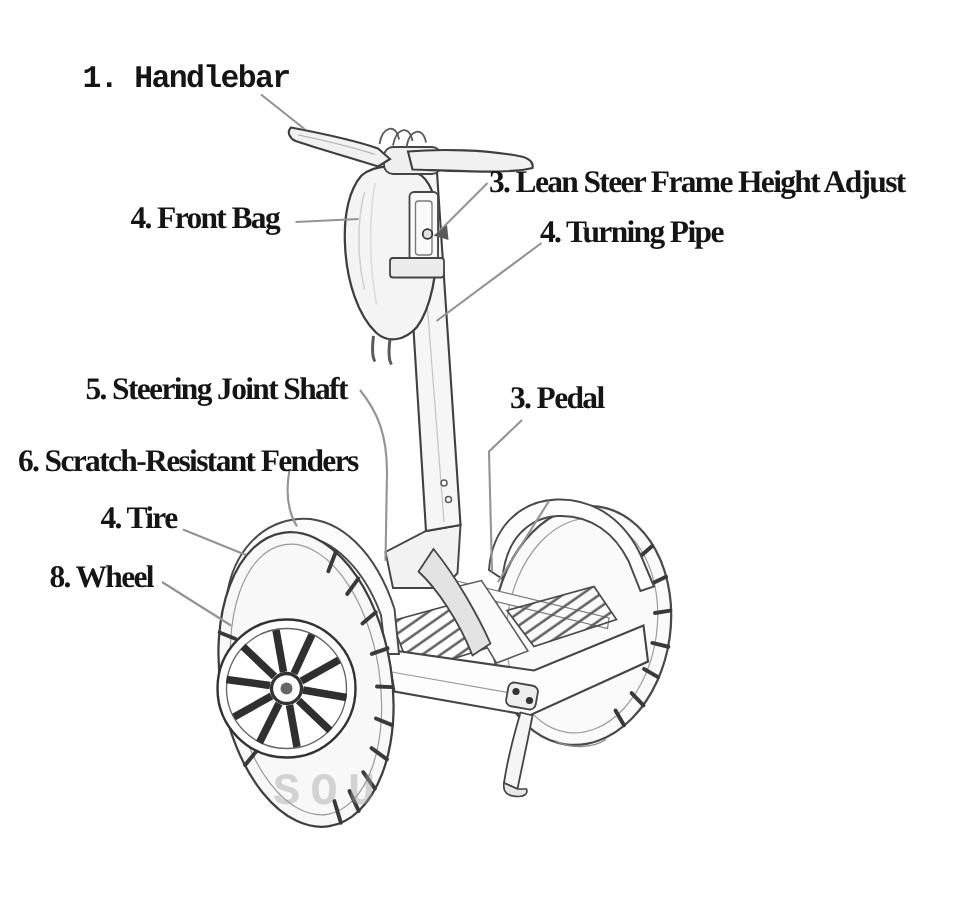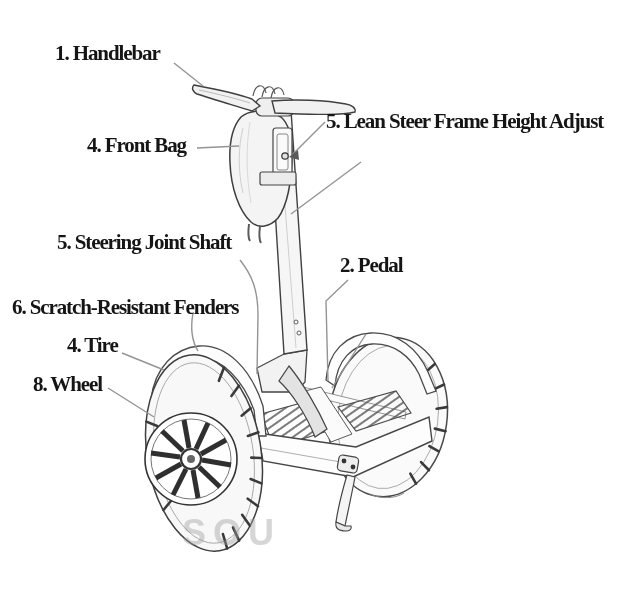--- a/index.html
+++ b/index.html
@@ -6,34 +6,34 @@
   #stage{
     position:relative;width:639px;height:600px;background:#ffffff;
     font-family:"Liberation Serif","DejaVu Serif",serif;overflow:hidden;
   }
   #art{position:absolute;left:0;top:0;width:639px;height:600px;}
   .part-label{
     position:absolute;white-space:nowrap;color:#151515;font-weight:700;
     font-size:21px;letter-spacing:-1.1px;line-height:1.1;z-index:5;
     font-family:"Liberation Serif","DejaVu Serif",serif;
   }
-  .l1{left:55px;top:42px;}
+  .l1{left:55px;top:42px;font-family:Liberation Mono, monospace;}
   .l2{left:87px;top:134px;}
   .l3{left:326px;top:110px;}
   .l4{left:360px;top:143px;}
-  .l5{left:57px;top:231px;}
+  .l5{left:57px;top:248px;}
   .l6{left:12px;top:296px;}
   .l7{left:67px;top:334px;}
   .l8{left:33px;top:373px;}
   .l9{left:340px;top:254px;}
   .l10{left:342px;top:304px;}
   .watermark{
     position:absolute;left:182px;top:512px;z-index:3;
-    font-weight:700;font-size:36px;letter-spacing:7px;color:#9f9f9f;opacity:.42;
-    font-family:Liberation Sans, sans-serif;
+    font-weight:700;font-size:30px;letter-spacing:7px;color:#9f9f9f;opacity:.42;
+    font-family:Liberation Mono, monospace;
   }
 </style>
 </head>
 <body>
 
 <div id="stage">
 
   <svg id="art" viewBox="0 0 639 600">
     <defs>
       <pattern id="hatch" width="7" height="7" patternUnits="userSpaceOnUse" patternTransform="rotate(-35)">
@@ -169,20 +169,21 @@
       <path d="M348,280 L326,301 L328,381"></path>
       <path d="M366,334 L332,388"></path>
       <polygon points="289,157 298,150 299,160" fill="#5a5a5a" stroke="none"></polygon>
     </g>
   </svg>
 
   <div class="watermark">SOU</div>
 
   <div class="part-label l1">1. Handlebar</div>
   <div class="part-label l2">4. Front Bag</div>
-  <div class="part-label l3">5. Lean Steer Frame Height Adjust</div>
+  <div class="part-label l3">3. Lean Steer Frame Height Adjust</div>
+  <div class="part-label l4">4. Turning Pipe</div>
   <div class="part-label l5">5. Steering Joint Shaft</div>
   <div class="part-label l6">6. Scratch-Resistant Fenders</div>
   <div class="part-label l7">4. Tire</div>
   <div class="part-label l8">8. Wheel</div>
-  <div class="part-label l9">2. Pedal</div>
+  <div class="part-label l9">3. Pedal</div>
 
 </div>
 
 </body></html>

